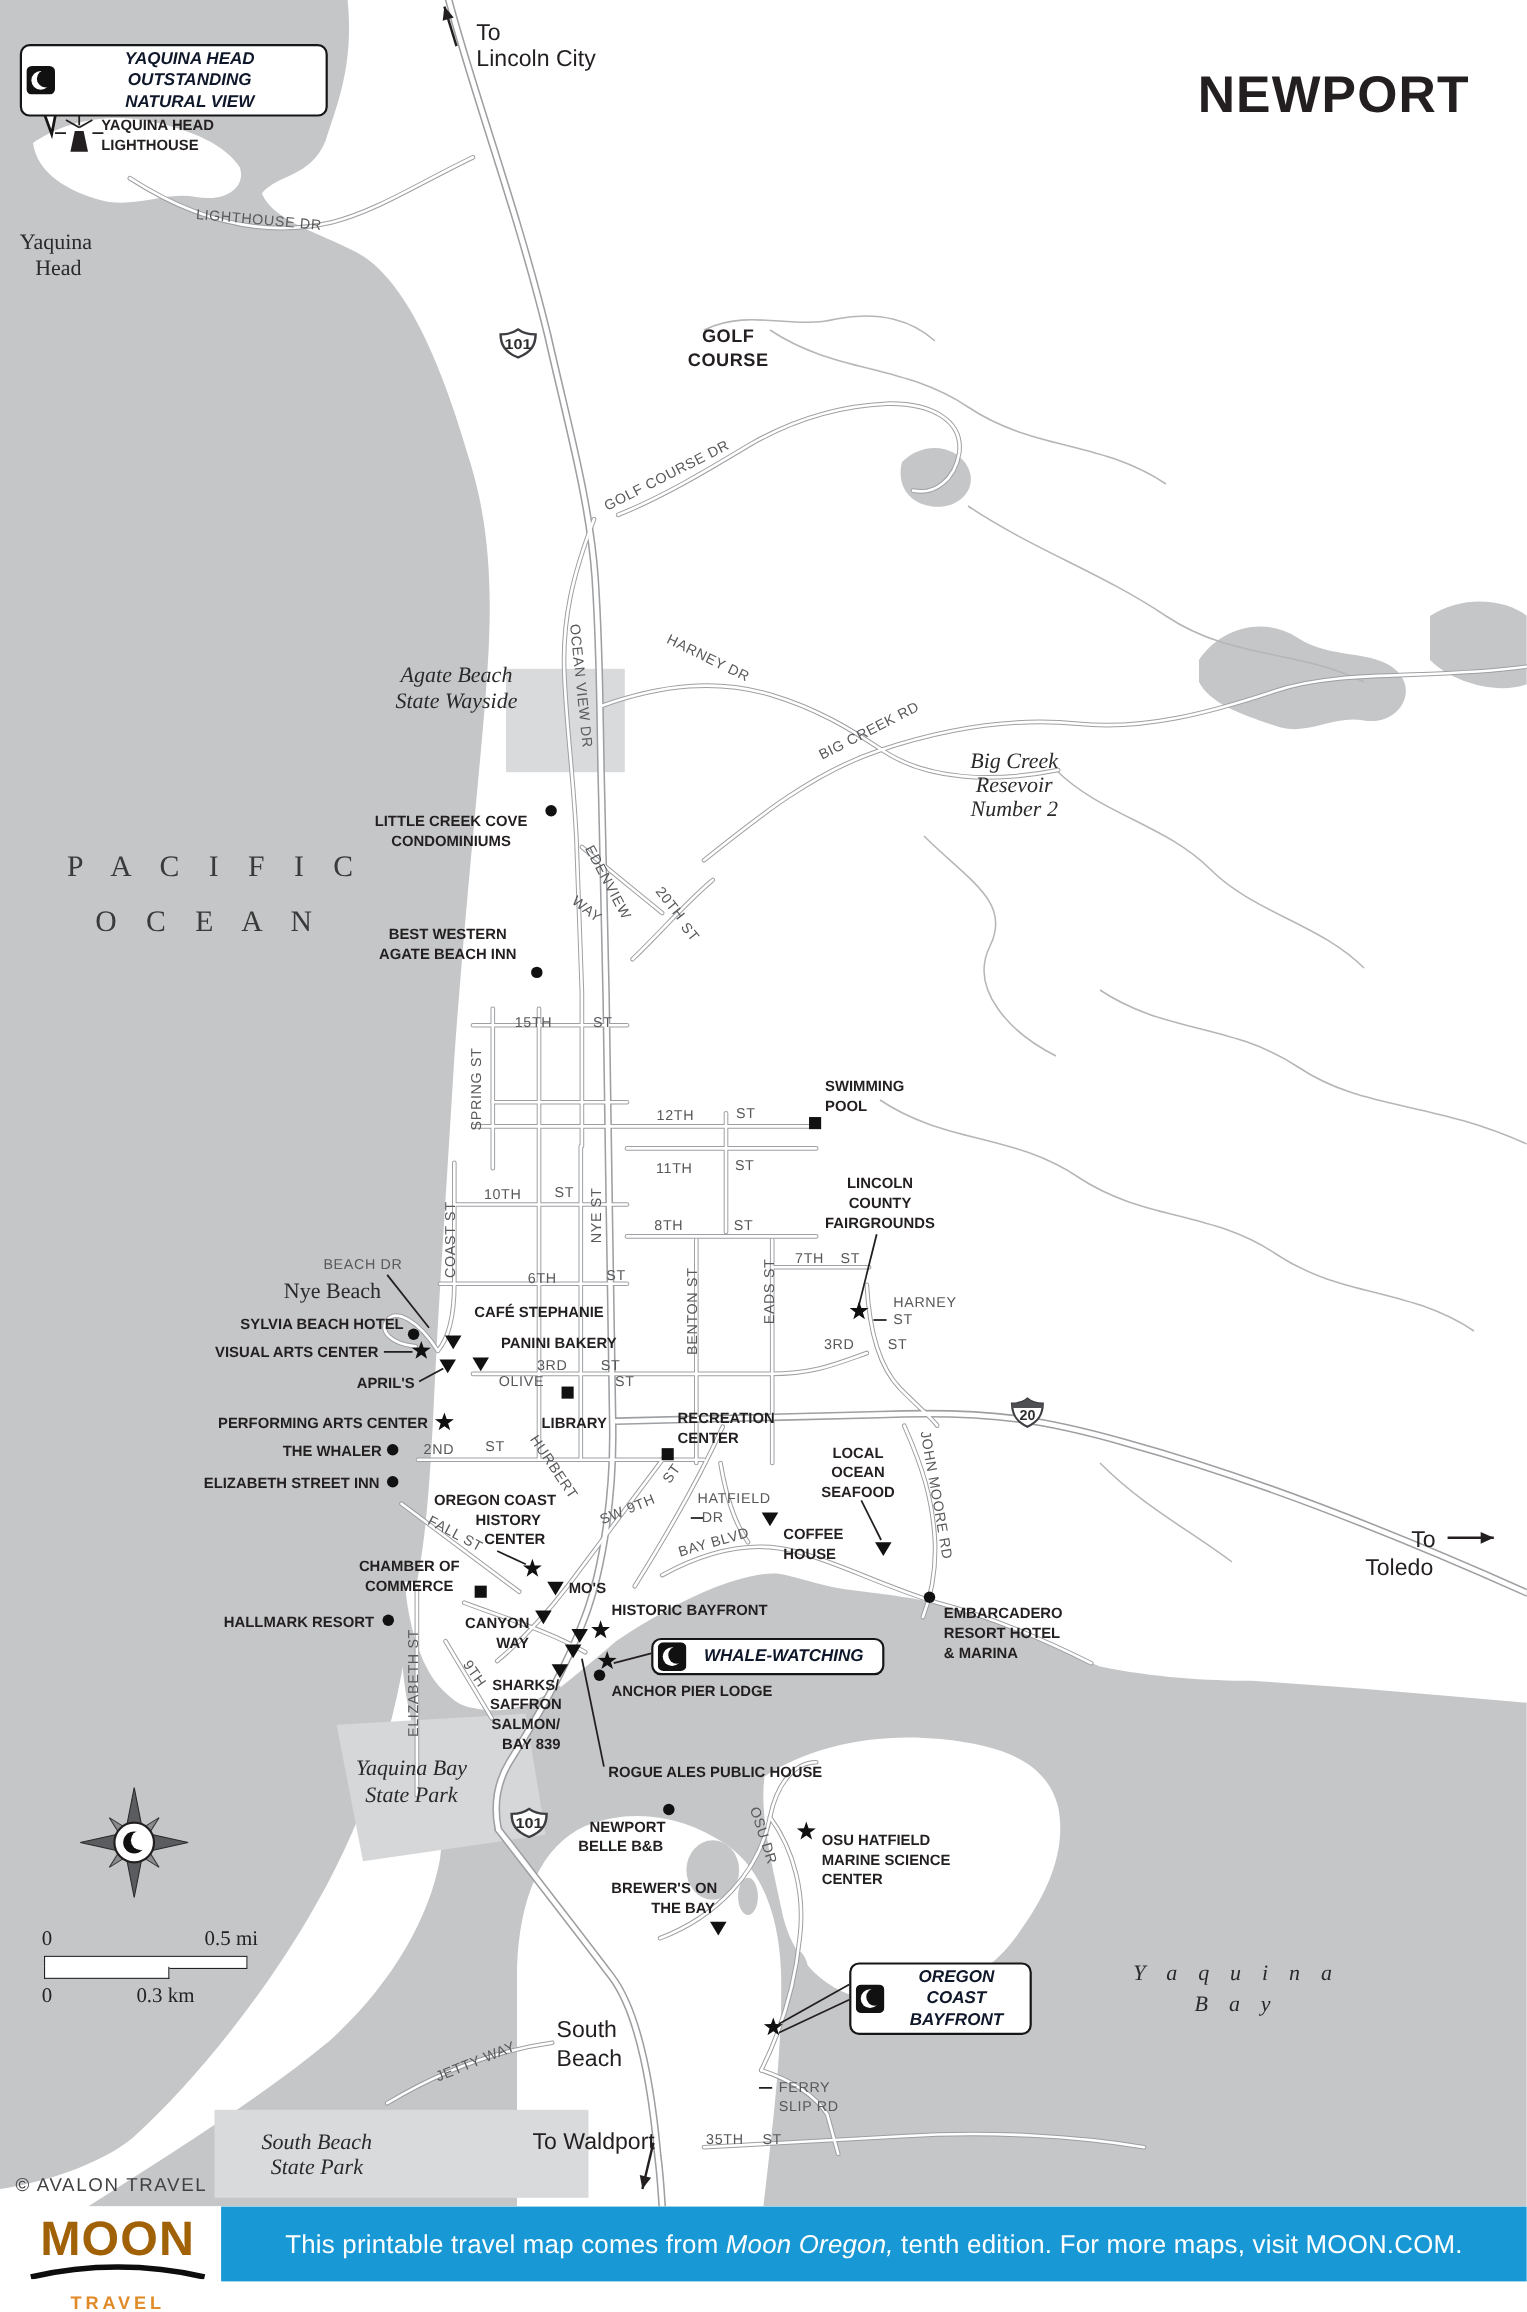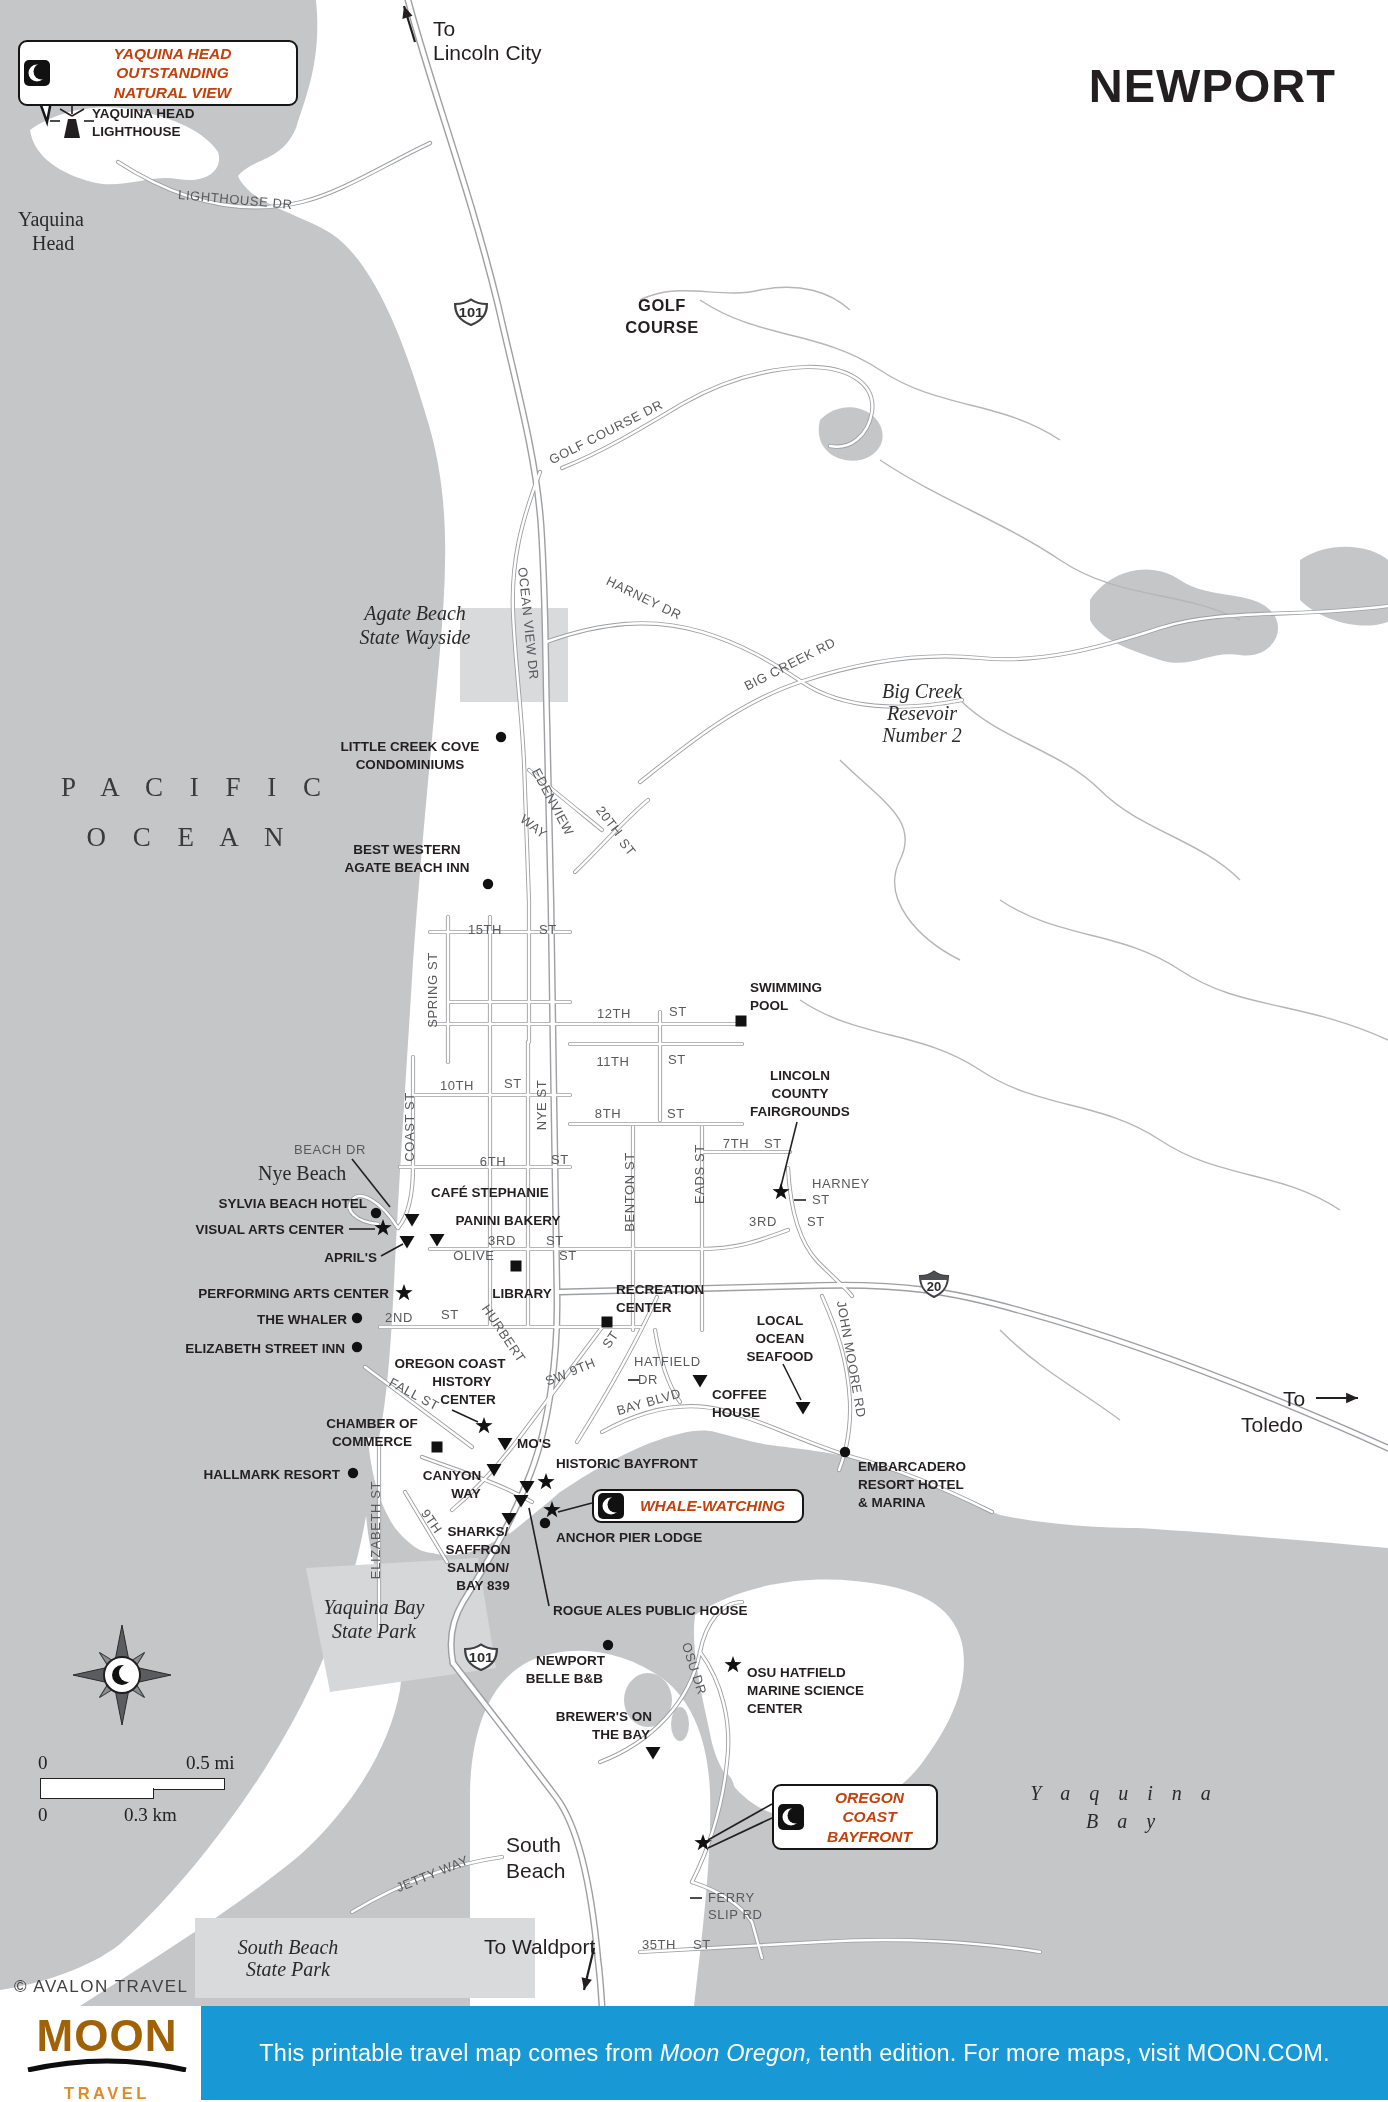--- a/index.html
+++ b/index.html
@@ -18,33 +18,33 @@
   text.plain{font:400 21px "Liberation Sans",sans-serif;fill:#231f20;}
   text.attr{font:400 17px "Liberation Sans",sans-serif;fill:#414042;letter-spacing:1.5px;}
   text.shield{font:700 13px "Liberation Sans",sans-serif;fill:#2d2d2d;}
   
   .page-title{position:absolute;left:1040px;top:58px;width:296px;text-align:right;
     font:800 47px "Liberation Sans",sans-serif;color:#231f20;letter-spacing:1px;}
   
   .callout{position:absolute;box-sizing:border-box;border:2.5px solid #161616;border-radius:9px;
     background:#fff;display:flex;align-items:center;padding:2px 8px 2px 4px;gap:7px;z-index:5;}
   .callout .co-lines{flex:1;text-align:center;font:italic 700 15.5px "Liberation Sans",sans-serif;
-    color:#c2410c;line-height:1.25;}
+    color:#0f172a;line-height:1.25;}
   .co-moon{flex:0 0 auto;}
   
   .scalebar{position:absolute;left:38px;top:1752px;width:200px;font:400 19px "Liberation Serif",serif;color:#222;}
   .sb-mi-bar{position:absolute;left:2px;top:26px;width:183px;height:10px;border:1.5px solid #222;background:#fff;}
   .sb-km-bar{position:absolute;left:2px;top:36px;width:112px;height:10px;border:1.5px solid #222;border-top:none;background:#fff;}
   .sb-lbl{position:absolute;top:0;}
   .sb-l0{left:0;} .sb-lmi{left:148px;} 
   .sb-k0{left:0;top:52px;} .sb-lkm{left:86px;top:52px;}
   .sb-bars{position:relative;height:50px;}
   
   .footer{position:absolute;left:0;top:2006px;width:1388px;height:96px;background:#fff;}
-  .footer-bar{position:absolute;left:201px;top:0;width:1187px;height:94px;background:#1899d6;
+  .footer-bar{position:absolute;left:201px;top:0;width:1187px;height:68px;background:#1899d6;
     display:flex;align-items:center;justify-content:center;}
   .footer-bar .bar-text{color:#fff;font:500 23.5px "Liberation Sans",sans-serif;letter-spacing:.2px;}
   .footer-bar em{font-style:italic;}
   .moon-logo{position:absolute;left:22px;top:8px;width:170px;text-align:center;}
   .moon-word{font:900 44px "Liberation Sans",sans-serif;color:#a16207;letter-spacing:1px;line-height:1;}
   .moon-sub{font:700 16.5px "Liberation Sans",sans-serif;letter-spacing:3.5px;margin-top:8px;}
 </style>
 </head>
 <body>
 

